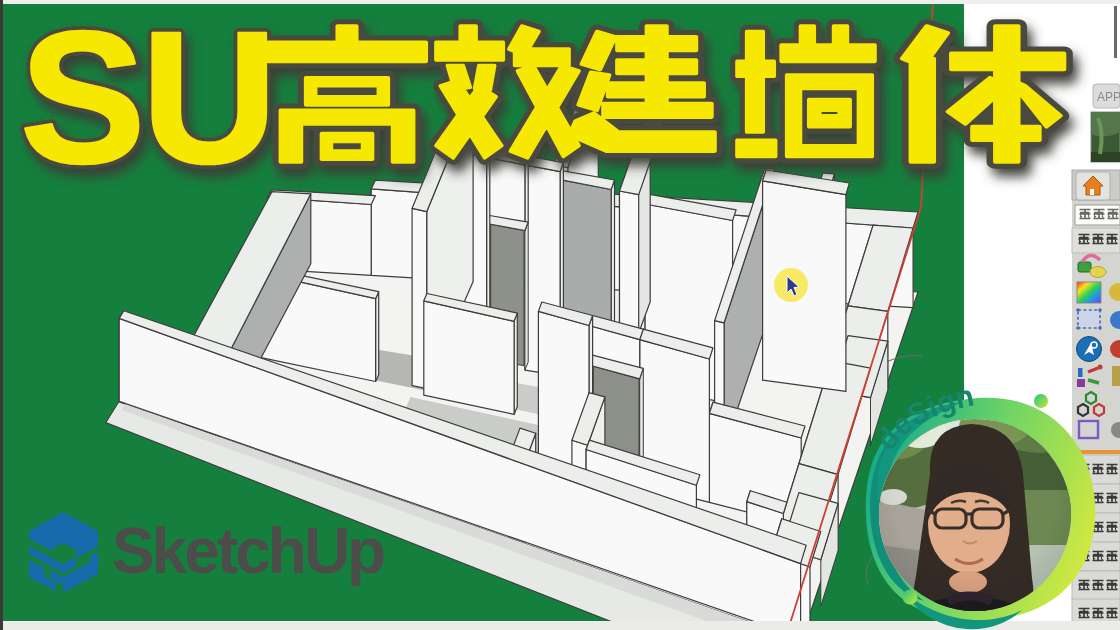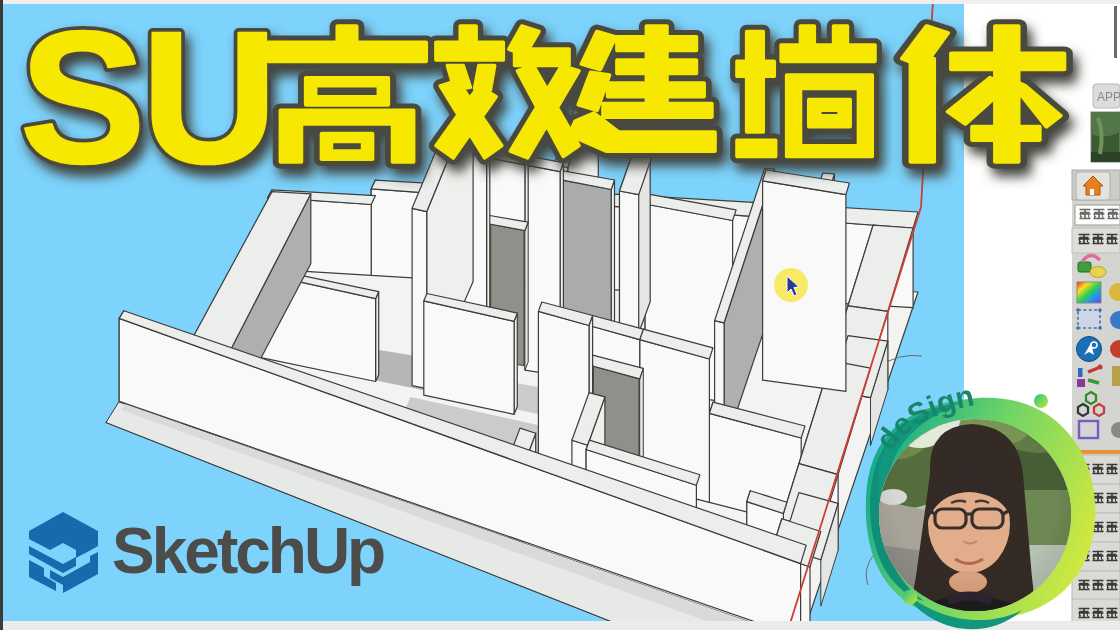--- a/index.html
+++ b/index.html
@@ -1,16 +1,16 @@
 <!DOCTYPE html>
 <html><head><meta charset="utf-8">
 <style>
   html,body{margin:0;padding:0;width:1120px;height:630px;overflow:hidden;
     font-family:"Liberation Sans",sans-serif;}
-  #stage{position:relative;width:964px;height:630px;background:#7dd3fc;}
+  #stage{position:relative;width:964px;height:630px;background:#15803d;}
 </style></head>
 <body>
 <div id="stage">
 <svg width="1120" height="630" viewBox="0 0 1120 630" style="position:absolute;left:0;top:0">
   <defs>
     <filter id="soften">
           <feGaussianBlur stdDeviation="0.45"></feGaussianBlur>
         </filter>
     <filter id="tshadow" x="-8%" y="-15%" width="116%" height="130%">
       <feDropShadow dx="5" dy="8" stdDeviation="6" flood-color="#3c3c34" flood-opacity="0.95"></feDropShadow>

